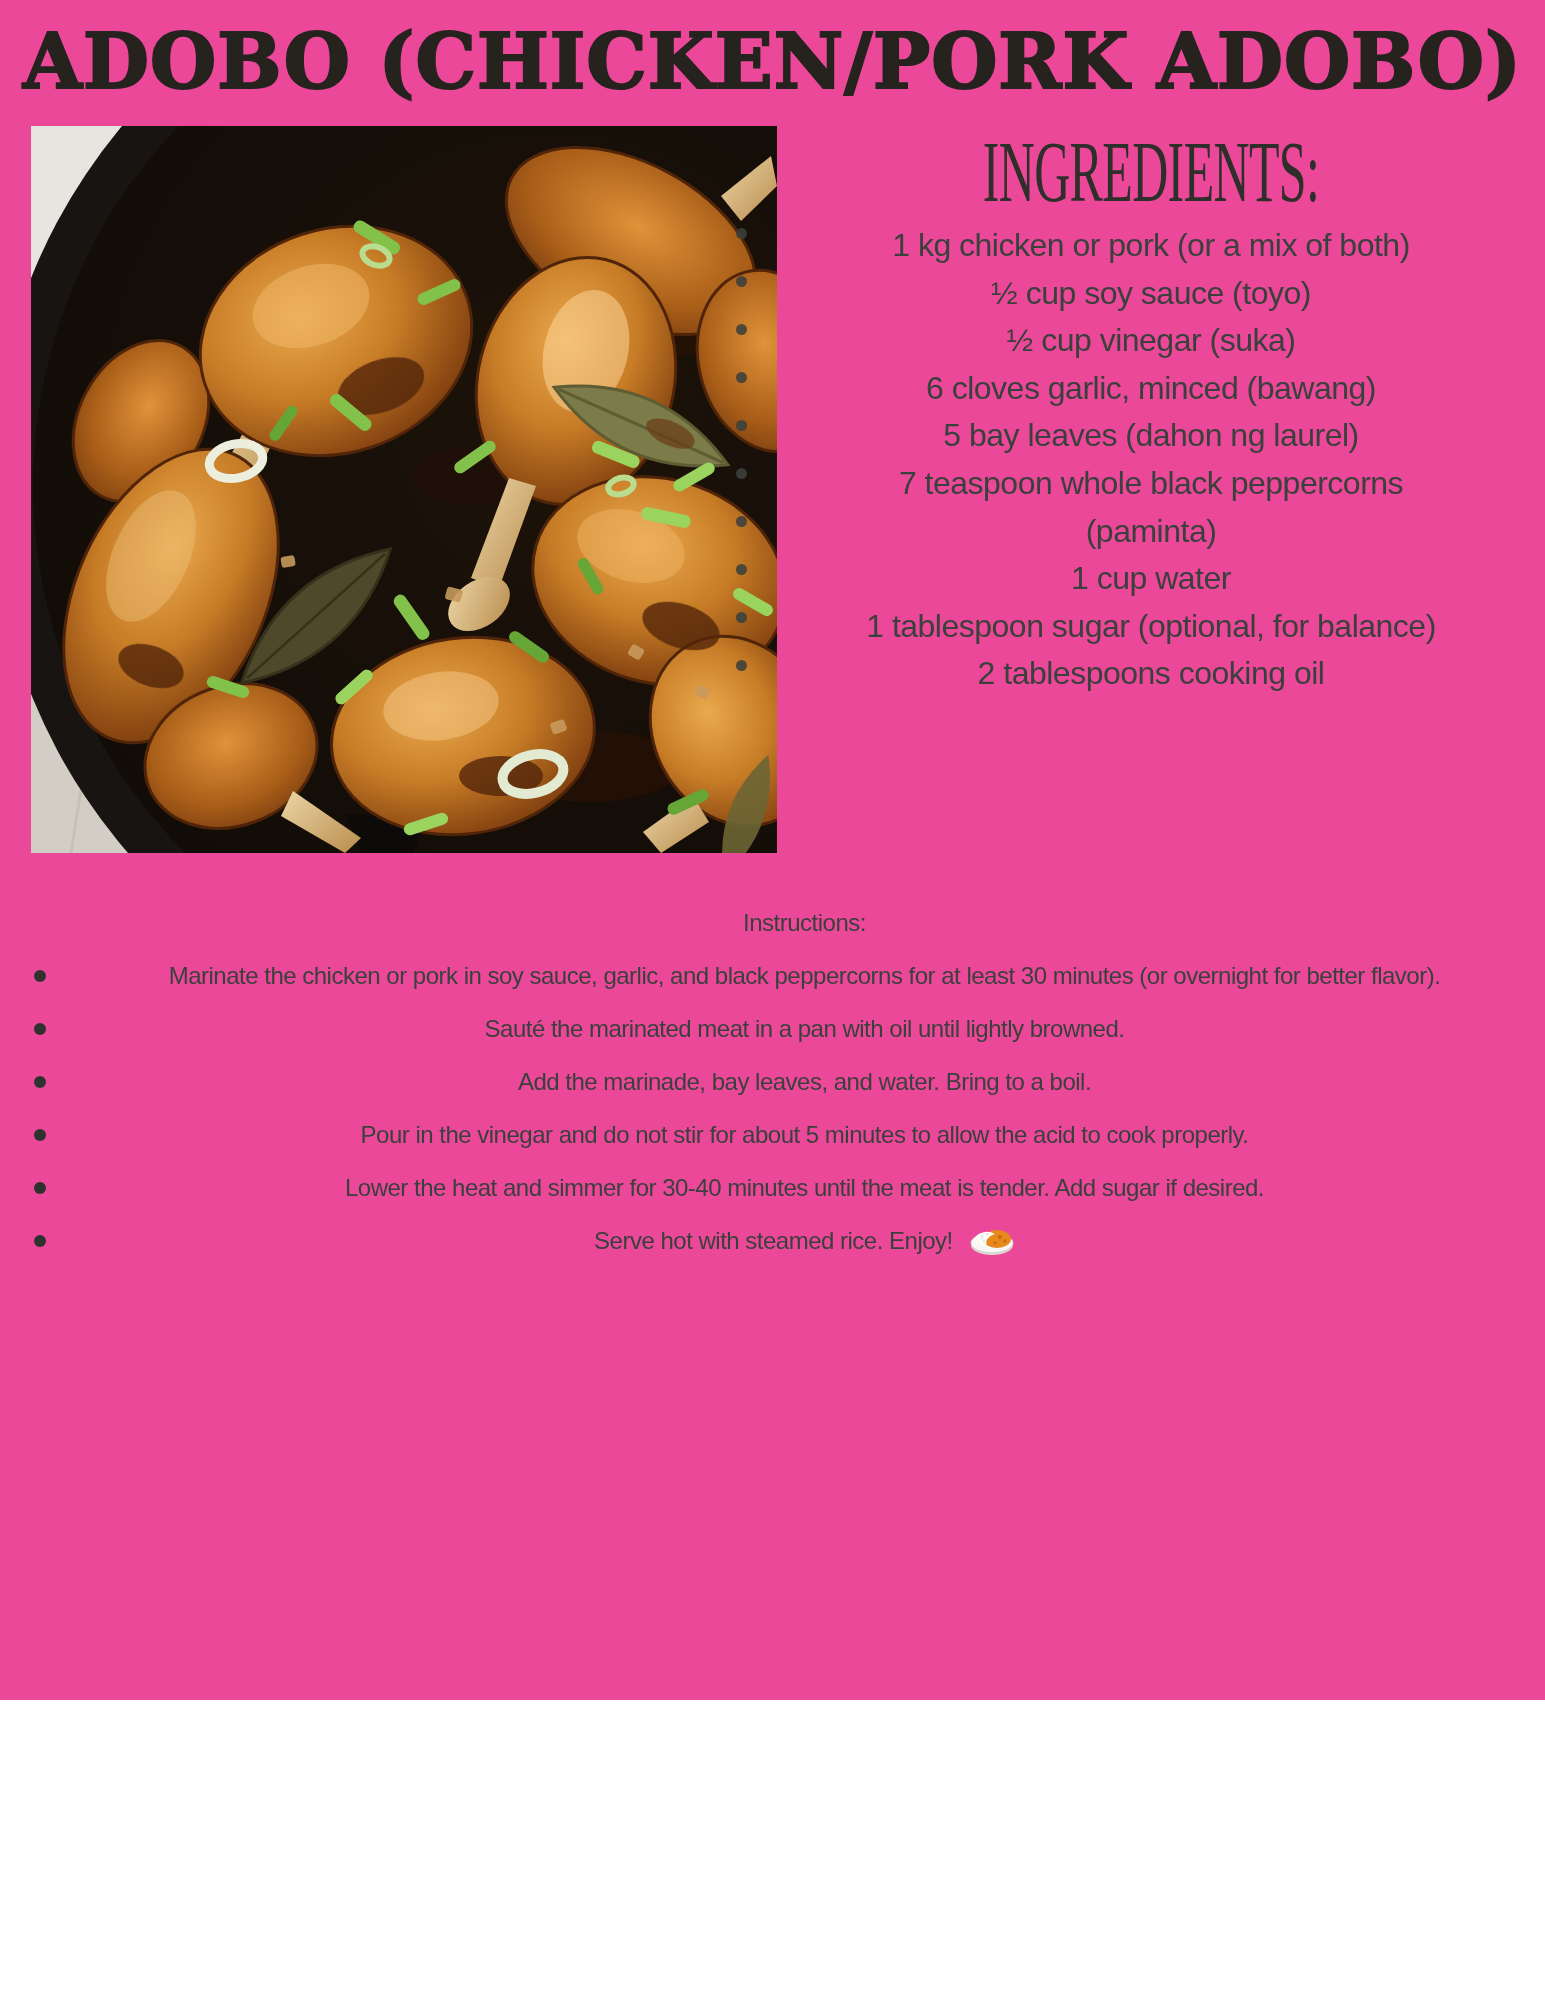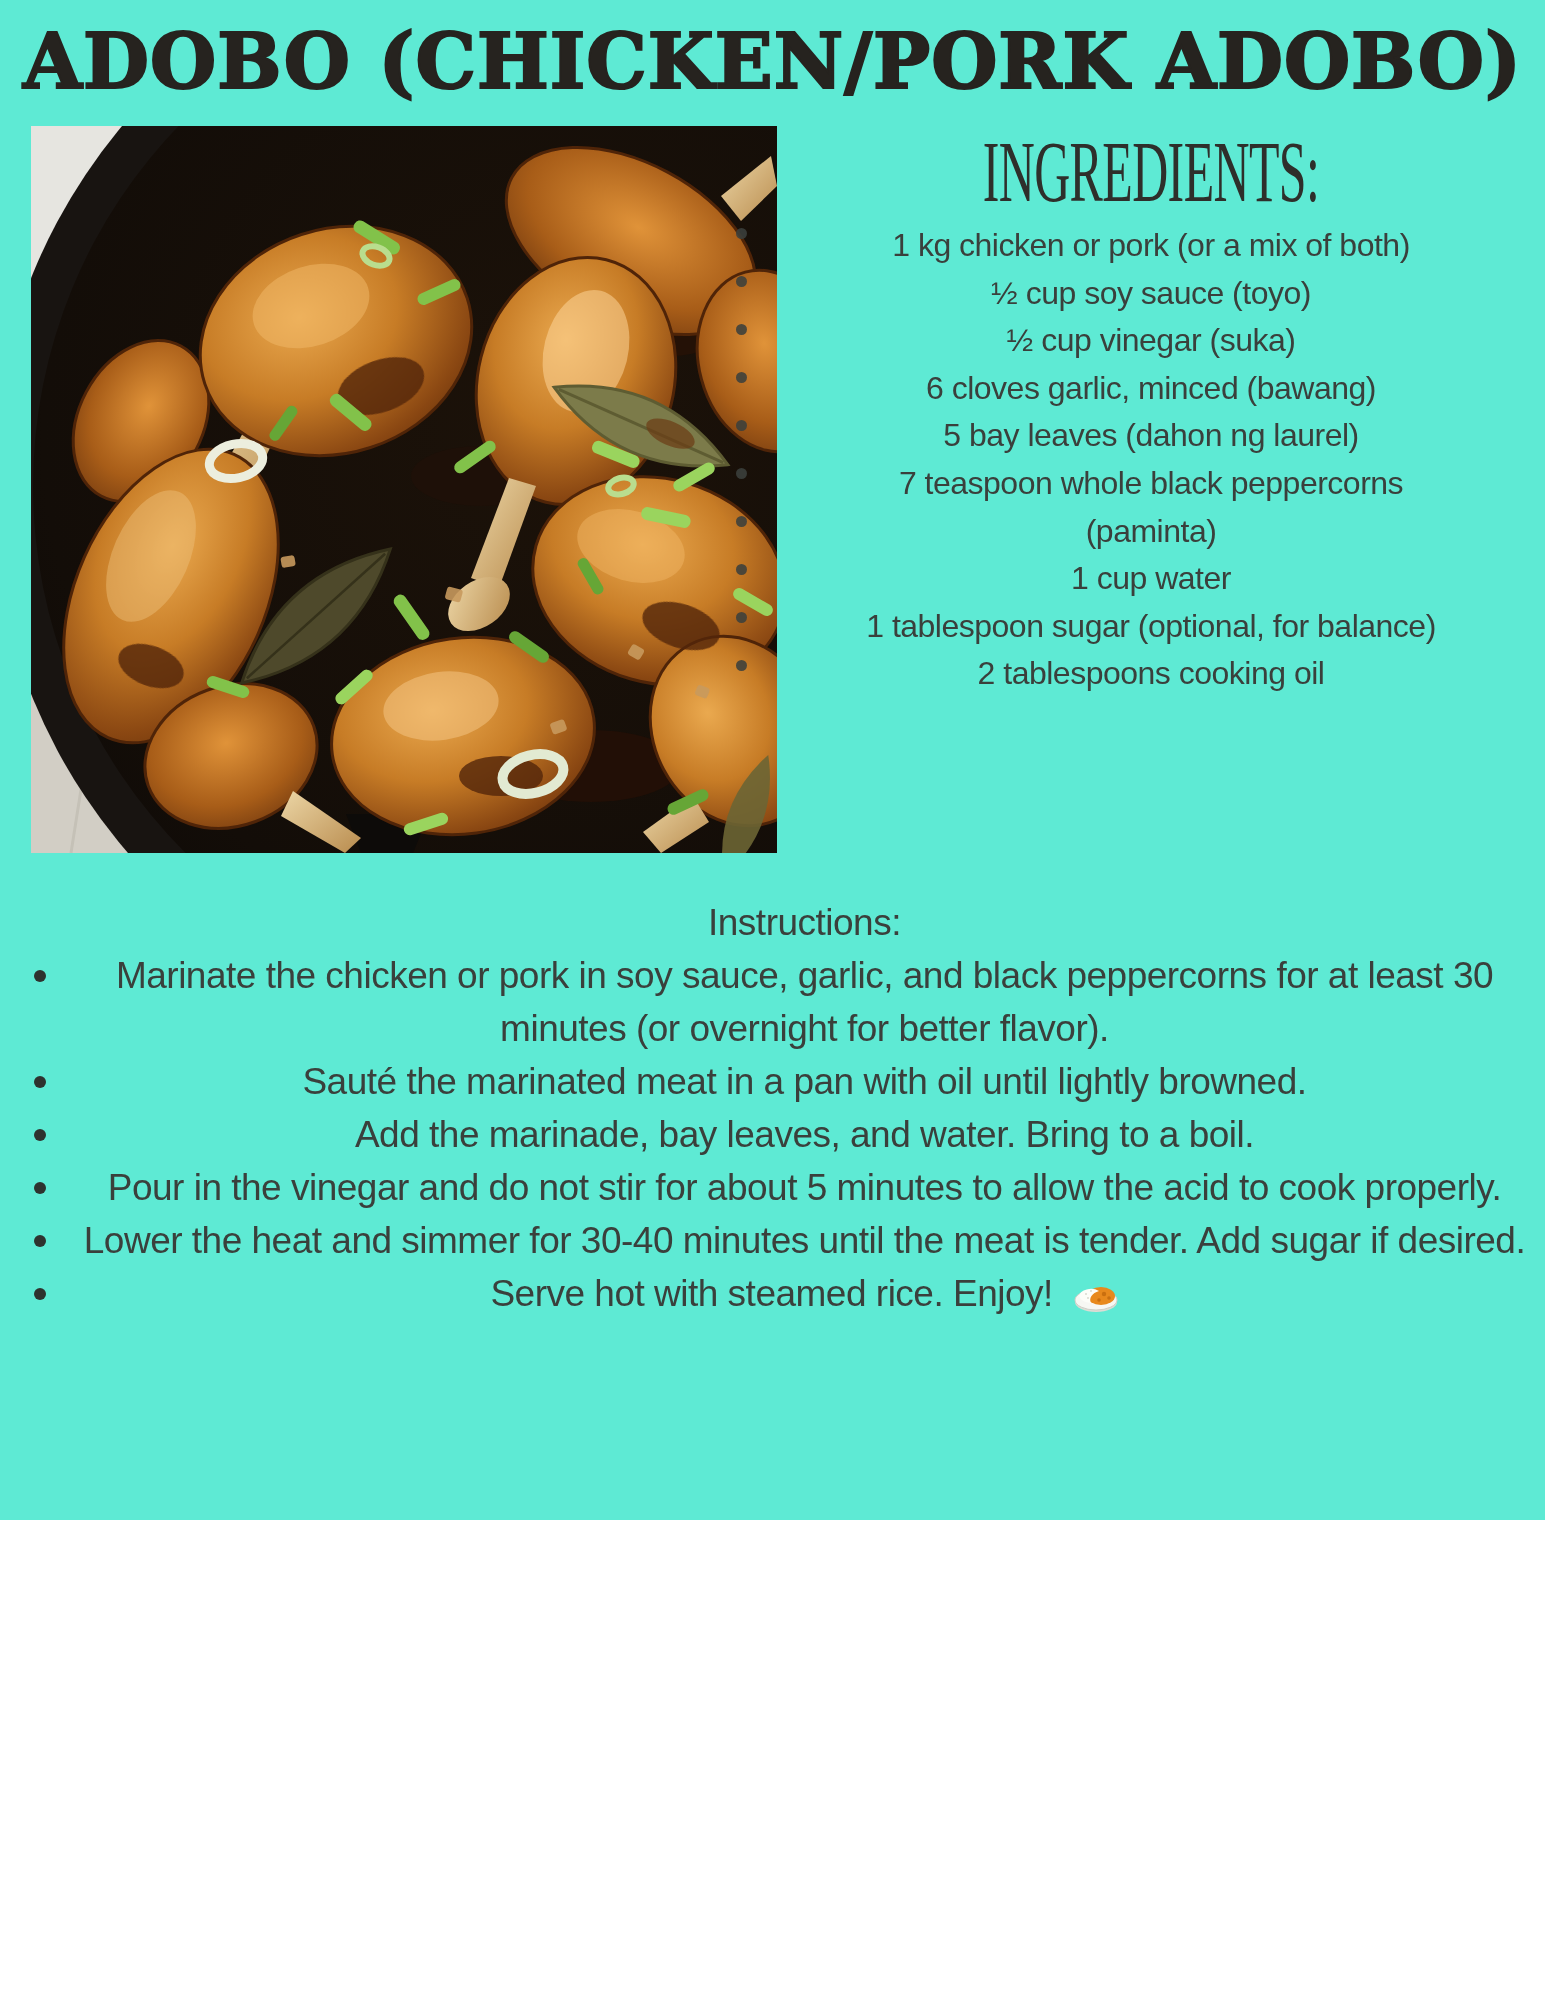--- a/index.html
+++ b/index.html
@@ -1,19 +1,19 @@
 <!DOCTYPE html>
 <html><head>
 <meta charset="utf-8">
 <style>
   html,body{margin:0;padding:0;}
   .page{
     position:relative;
-    width:1545px;height:1520px;
-    background:#5eead4;
+    width:1545px;height:1700px;
+    background:#ec4899;
     overflow:hidden;
     font-family:"Liberation Sans",sans-serif;
     color:#3a403c;
   }
   
   .title{
     position:absolute;top:18px;left:0;right:0;
     text-align:center;
     font-family:"DejaVu Serif",serif;
     font-weight:bold;
@@ -58,21 +58,21 @@
     list-style:none;margin:4px 0 0 0;padding:0;
     font-size:32px;line-height:47.6px;
     letter-spacing:-0.5px;
     color:#3a403c;
   }
   .ing-list li{white-space:pre-line;}
   
   .instructions{
     position:absolute;top:896px;left:70px;right:6px;
     text-align:center;
-    font-size:37px;line-height:53px;
+    font-size:24px;line-height:53px;
     letter-spacing:-0.5px;
     color:#3a403c;
   }
   .ins-heading{line-height:53px;}
   .ins-list{list-style:none;margin:0;padding:0;}
   .ins-list li{position:relative;}
   .ins-list li .bullet{
     position:absolute;left:-36px;top:21px;
     width:12px;height:12px;border-radius:50%;
     background:#2e332f;

